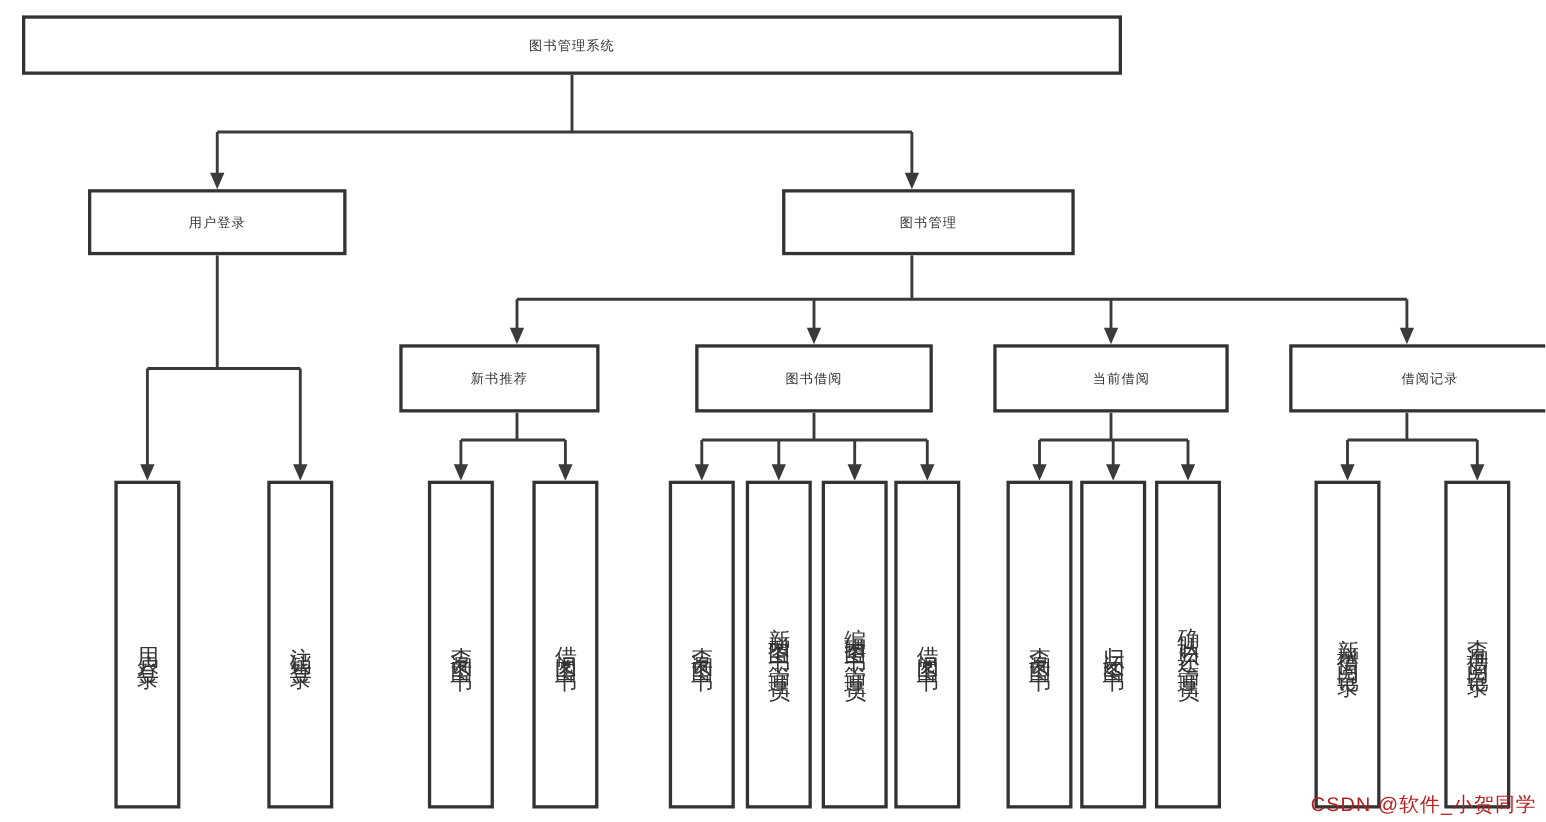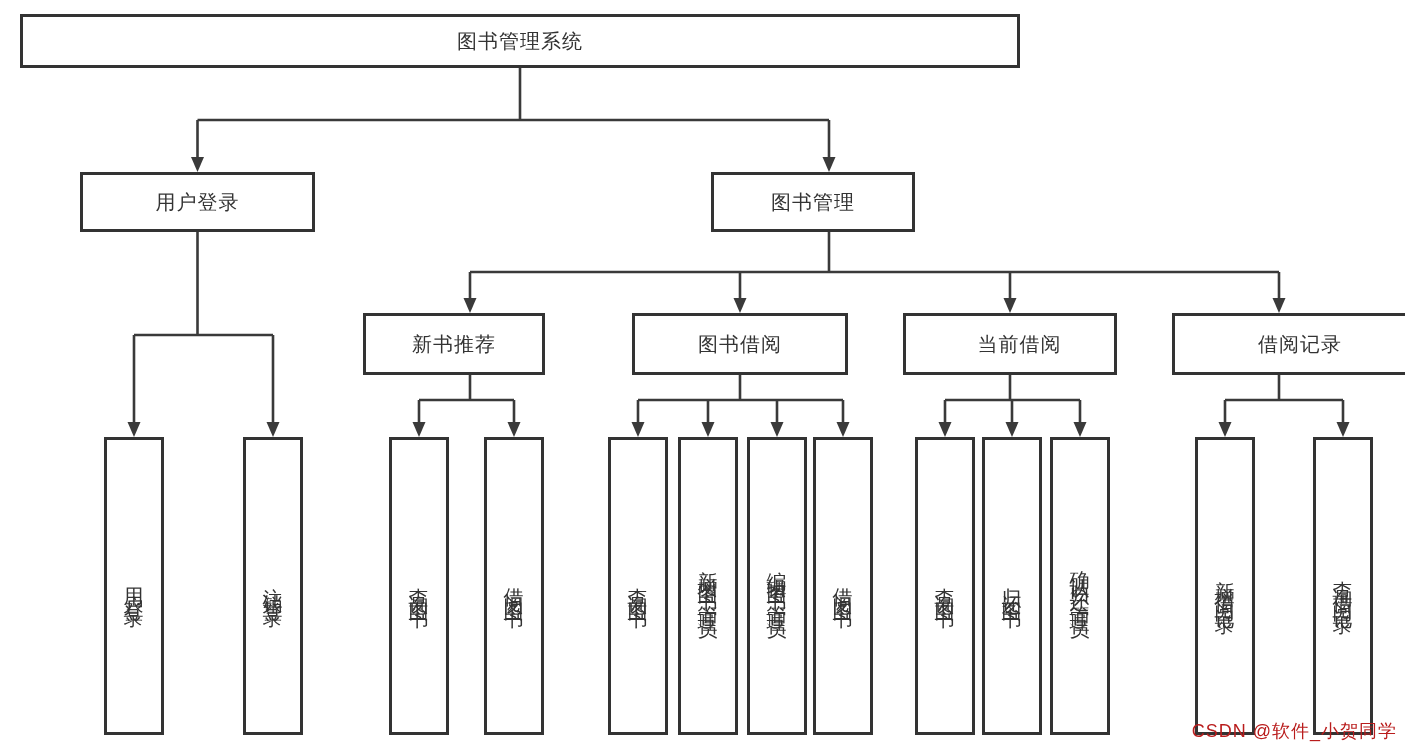--- a/index.html
+++ b/index.html
@@ -24,21 +24,21 @@
   }
   .connectors polygon { fill: #3a3a3a; }
   .hbox {
     position: absolute;
     box-sizing: border-box;
     border: 3px solid #333333;
     background: #ffffff;
     display: flex;
     align-items: center;
     justify-content: center;
-    font-size: 20px;
+    font-size: 12px;
     color: #333333;
     letter-spacing: 1px;
     z-index: 2;
   }
   .vbox {
     position: absolute;
     box-sizing: border-box;
     top: 437px;
     width: 60px;
     height: 298px;
@@ -55,21 +55,21 @@
     writing-mode: vertical-rl;
     text-orientation: mixed;
     letter-spacing: 7px;
     line-height: 1;
     white-space: nowrap;
   }
   
   .b-root { left: 20px; top: 14px; width: 1000px; height: 54px; }
   
   .b-user-login { left: 80px;  top: 172px; width: 235px; height: 60px; }
-  .b-book-mgmt  { left: 711px; top: 172px; width: 204px; height: 60px; }
+  .b-book-mgmt  { left: 711px; top: 172px; width: 266px; height: 60px; }
   
   .b-new-rec   { left: 363px;  top: 313px; width: 182px; height: 62px; }
   .b-borrowing { left: 632px;  top: 313px; width: 216px; height: 62px; }
   .b-current   { left: 903px;  top: 313px; width: 214px; height: 62px; padding-left: 19px; }
   .b-records   { left: 1172px; top: 313px; width: 256px; height: 62px; }
   
   .l-1a { left: 104px; }  .l-1b { left: 243px; }
   .l-2a { left: 389px; }  .l-2b { left: 484px; }
   .l-3a { left: 608px; }  .l-3b { left: 678px; }  .l-3c { left: 747px; }  .l-3d { left: 813px; }
   .l-4a { left: 915px; }  .l-4b { left: 982px; }  .l-4c { left: 1050px; }

